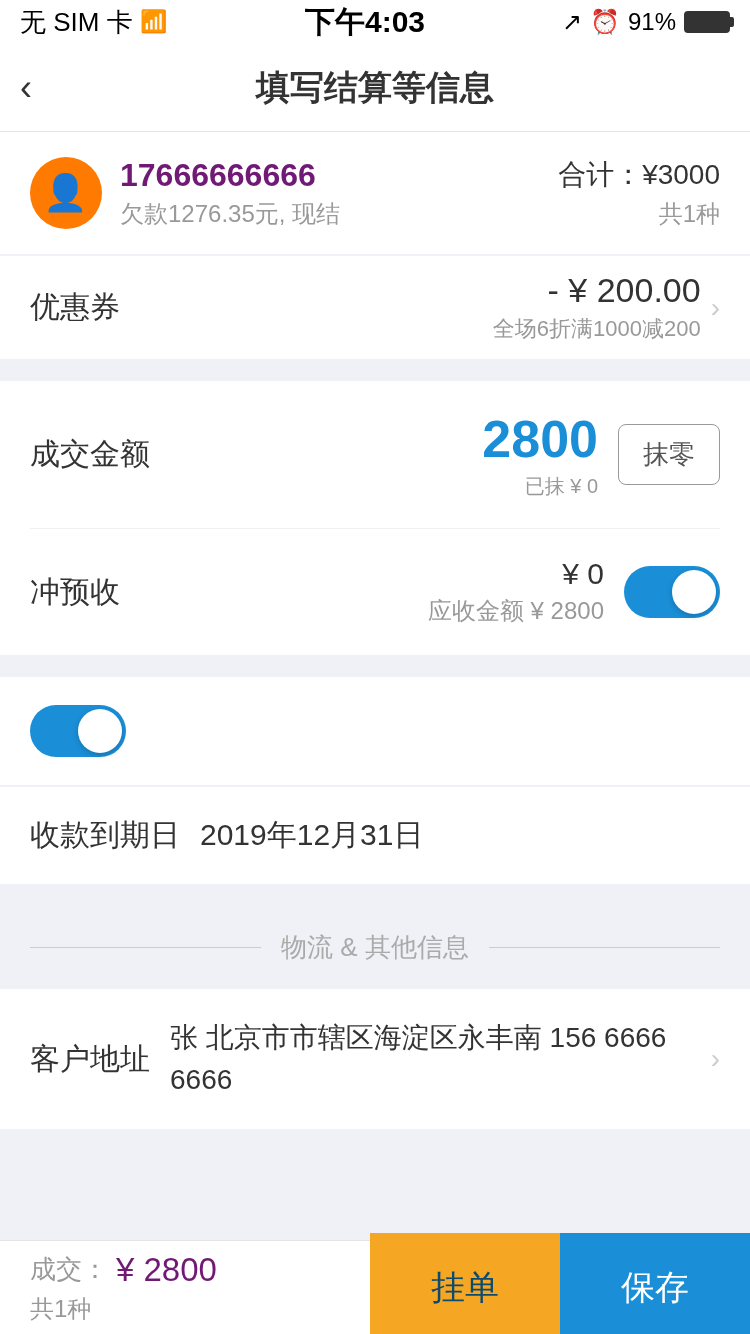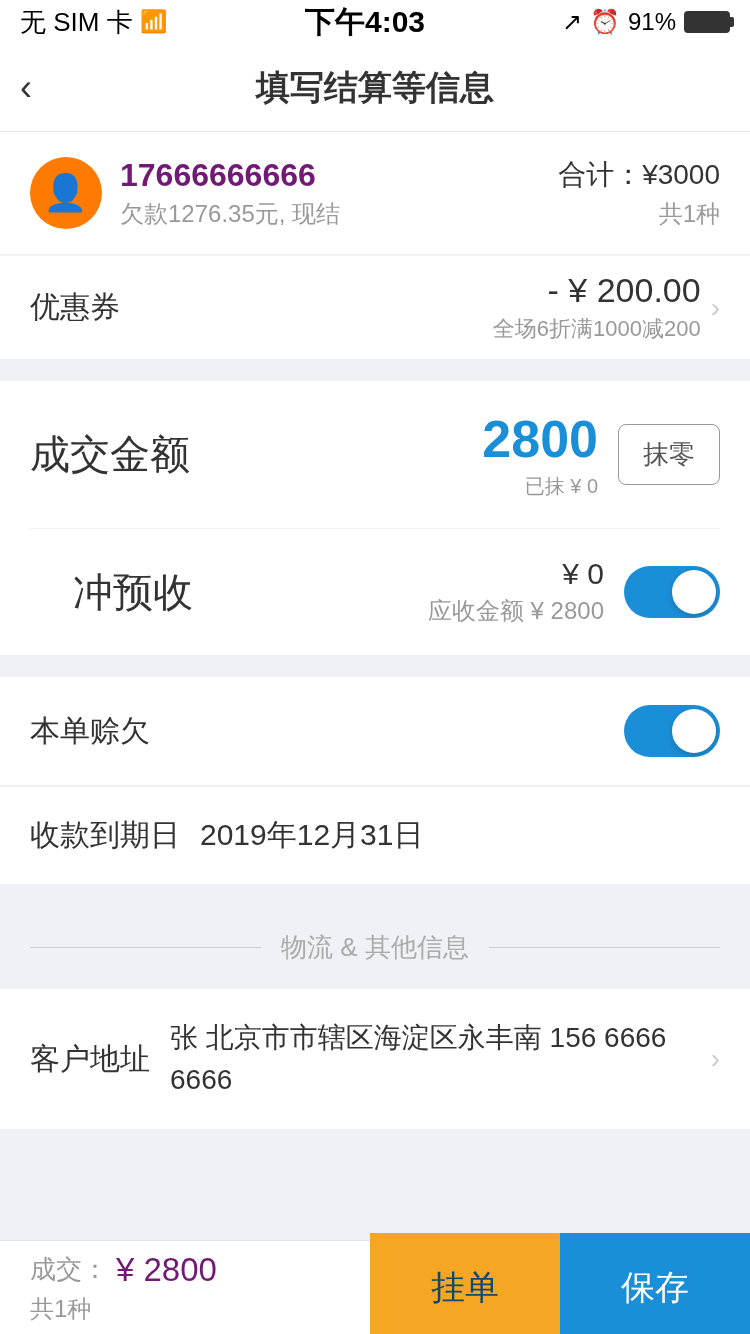--- a/index.html
+++ b/index.html
@@ -191,24 +191,23 @@
     }
     .deal-row {
       display: flex;
       align-items: center;
       justify-content: space-between;
       padding: 28px 0;
       border-bottom: 1px solid #f0f0f0;
     }
     .deal-row:last-child {
       border-bottom: none;
-      margin-left: 43px;
     }
     .deal-label {
-      font-size: 40px;
+      font-size: 30px;
       color: #333;
     }
     .deal-right {
       display: flex;
       align-items: center;
       gap: 20px;
     }
     .deal-amount-wrap {
       text-align: right;
     }
@@ -484,21 +483,20 @@
         <div class="toggle">
           <div class="toggle-knob"></div>
         </div>
       </div>
     </div>
   </div>
 
   <div class="section-gap"></div>
 
   <div class="debt-section">
-    <span class="debt-label">本单赊欠</span>
     <div class="toggle">
       <div class="toggle-knob"></div>
     </div>
   </div>
 
   <div class="due-date-section">
     <span class="due-date-label">收款到期日</span>
     <span class="due-date-value">2019年12月31日</span>
   </div>
 

